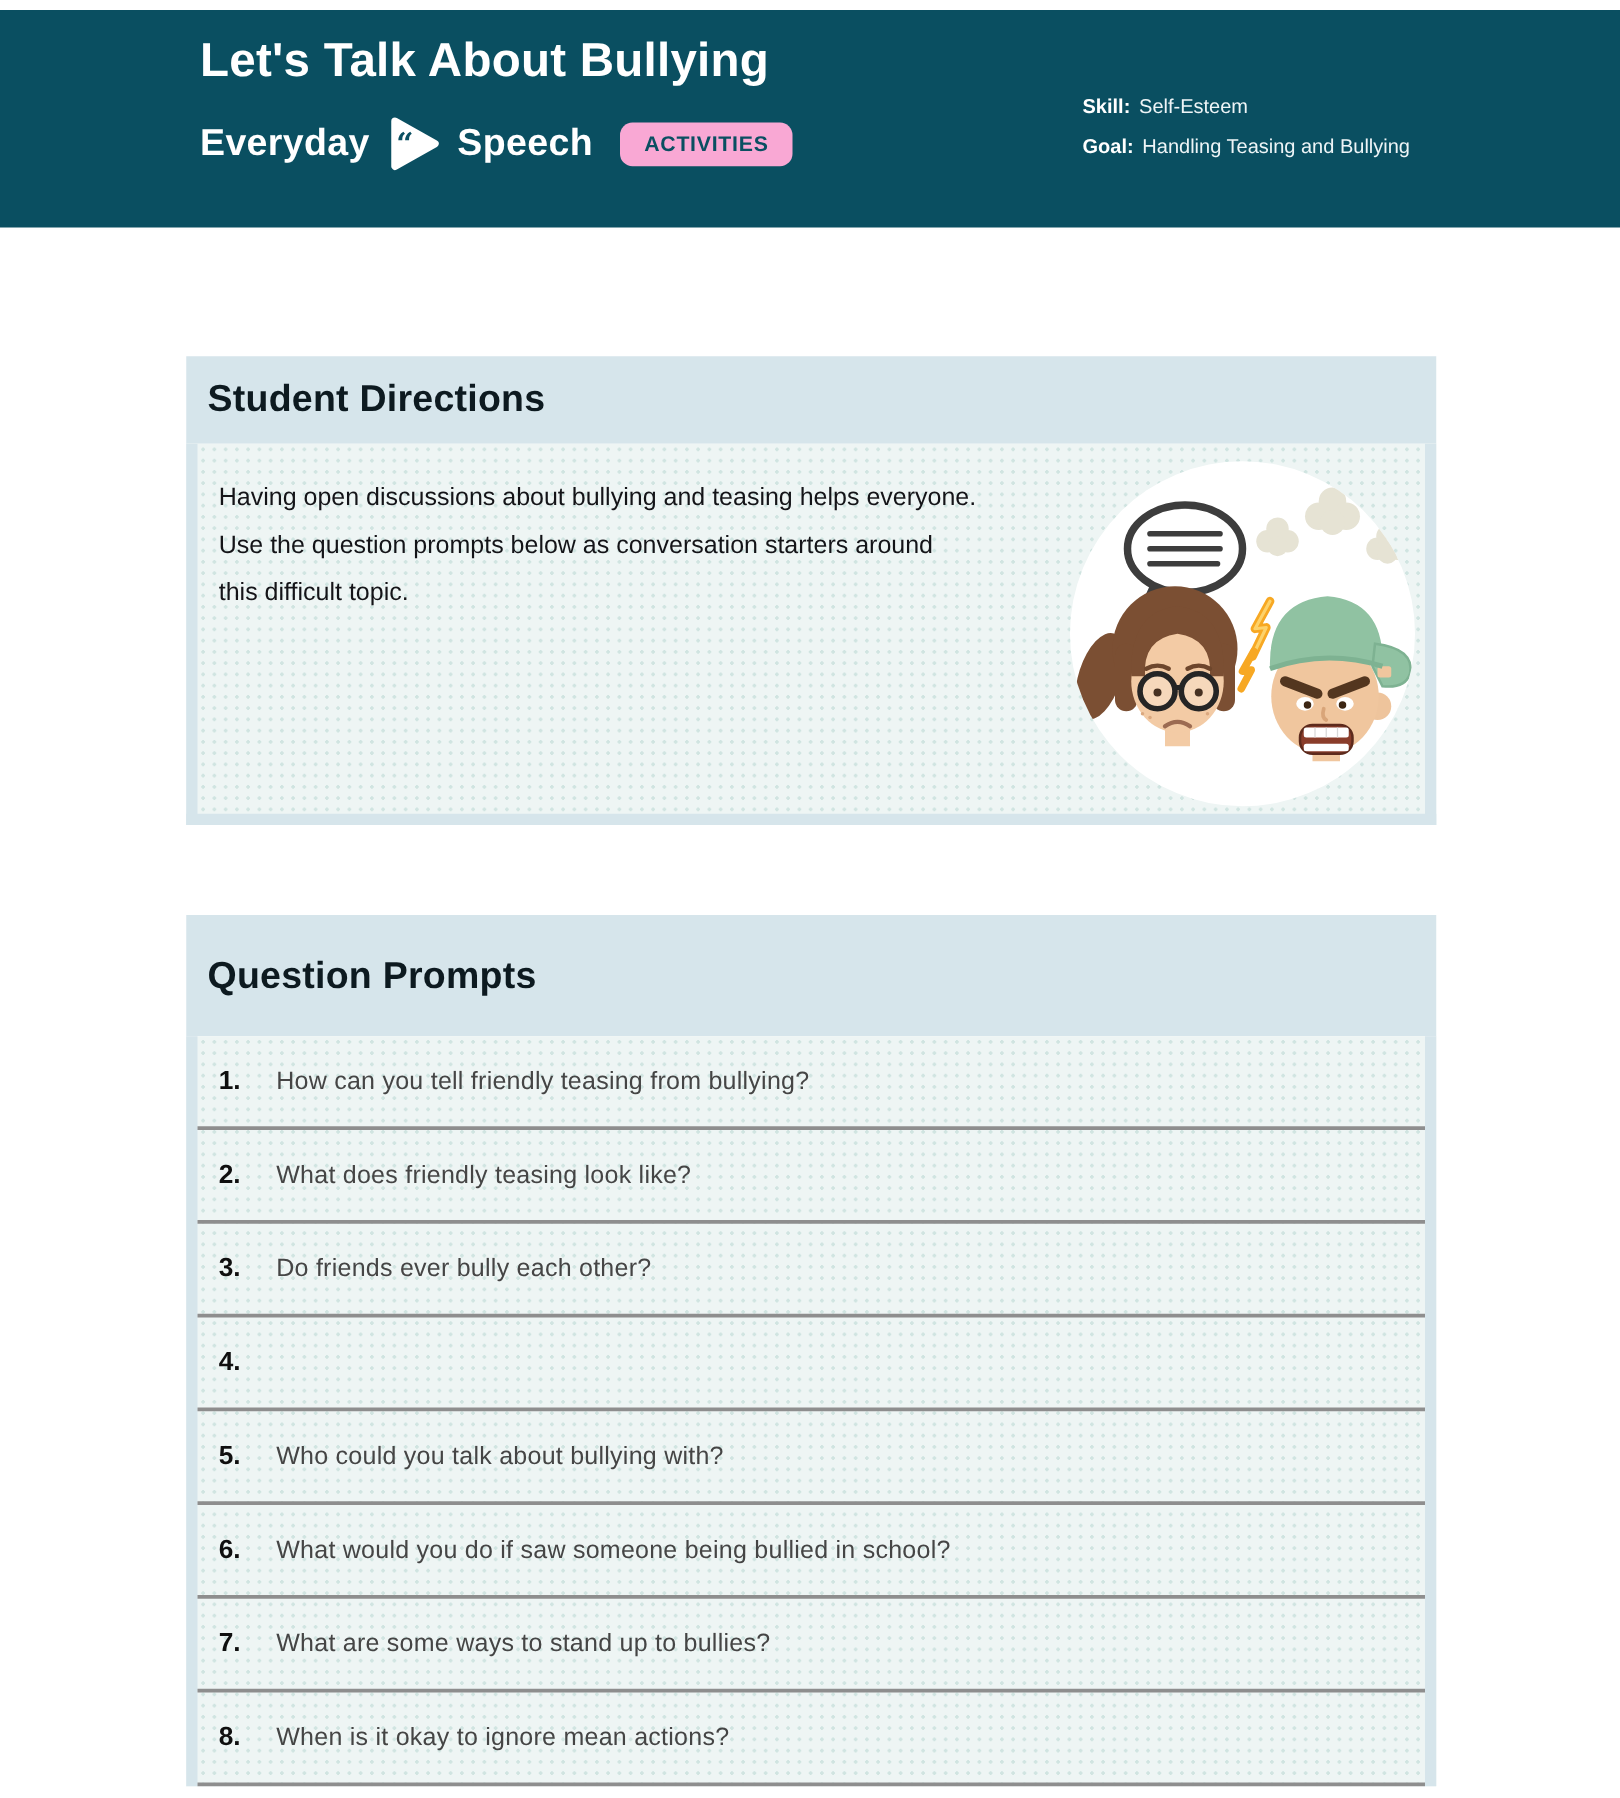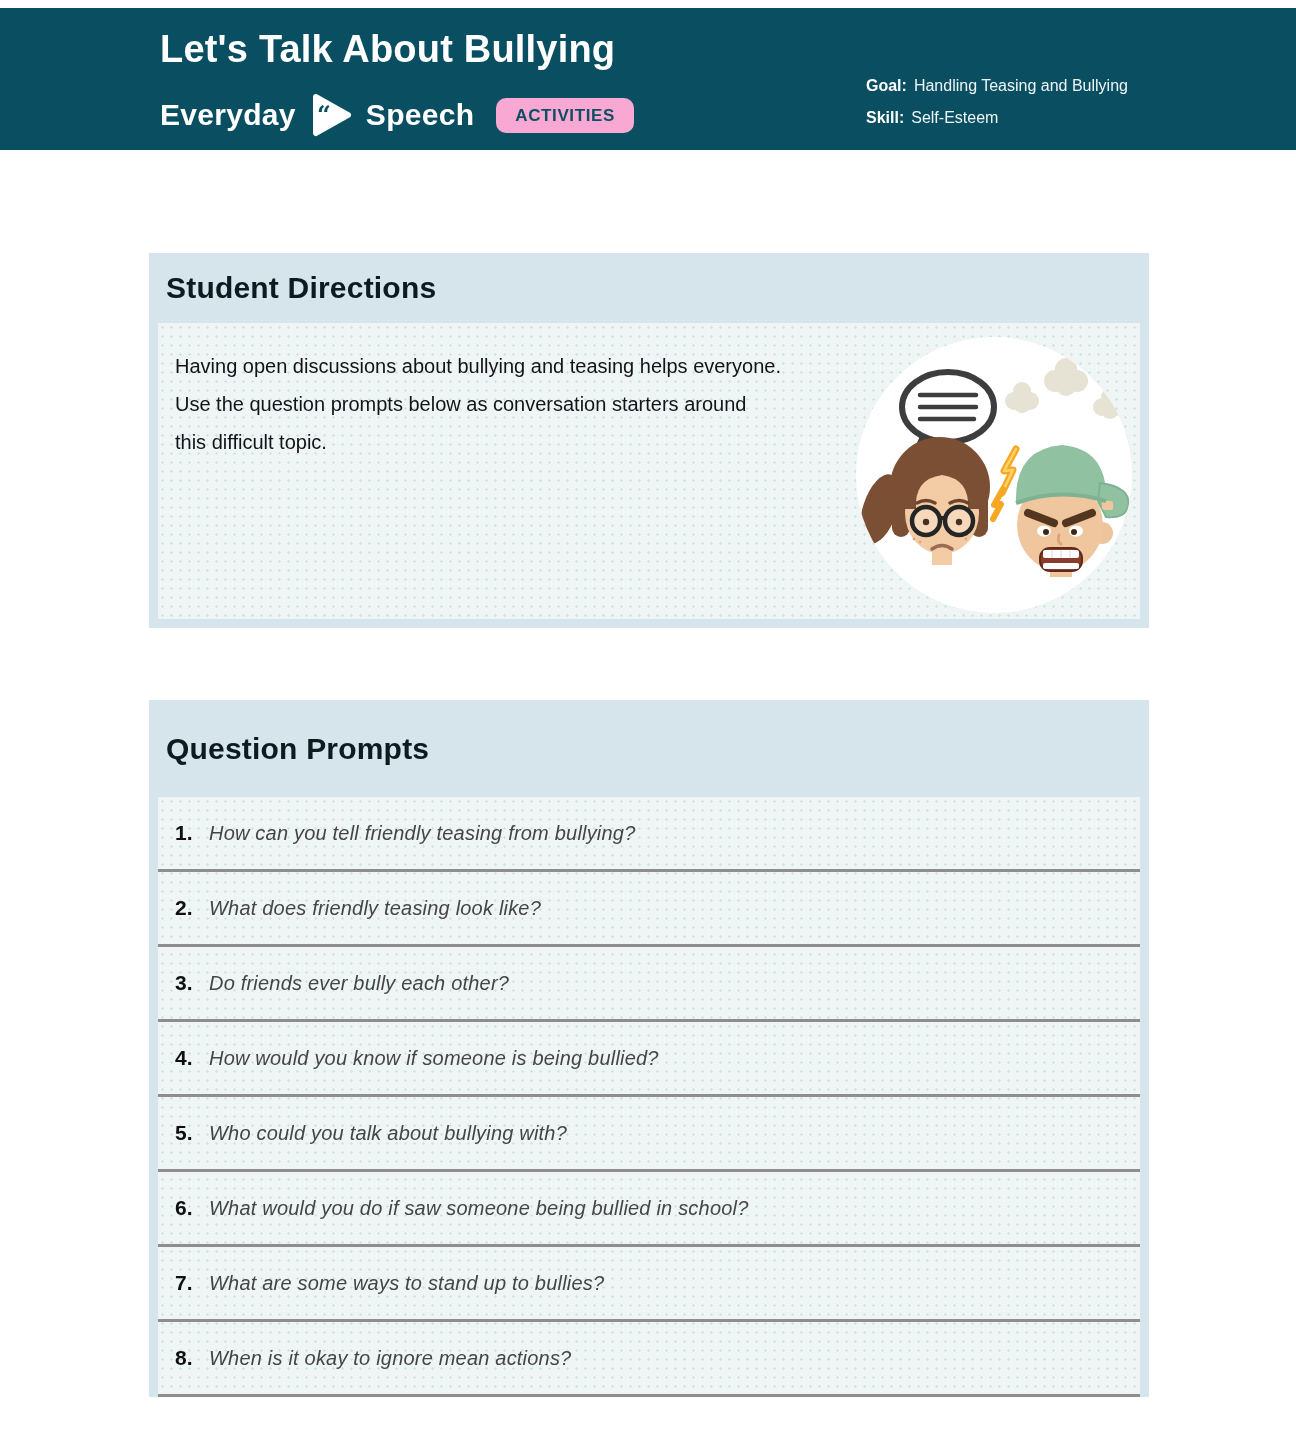--- a/index.html
+++ b/index.html
@@ -4,21 +4,21 @@
 <style>
   * { margin:0; padding:0; box-sizing:border-box; }
   html,body { background:#ffffff; }
   body {
     width:1296px; height:1438px; position:relative;
     font-family:"Liberation Sans", sans-serif;
   }
   .top-strip { height:8px; background:#ffffff; }
 
   
-  .header { position:relative; height:142px; background:#0a4f61; color:#ffffff; }
+  .header { position:relative; height:174px; background:#0a4f61; color:#ffffff; }
   .header-title {
     position:absolute; left:160px; top:20px;
     font-size:38px; font-weight:800; letter-spacing:0.2px;
   }
   .logo-row { position:absolute; left:160px; top:84px; display:flex; align-items:center;text-align:right; }
   .logo-word { font-size:30px; font-weight:600; letter-spacing:0.3px; }
   .play-icon { width:46px; height:46px; margin:0 12px; display:block; }
   .badge {
     margin-left:22px; background:#f9a8d4; color:#0a4f61;
     font-size:17px; font-weight:700; letter-spacing:0.6px;
@@ -55,21 +55,21 @@
     border-radius:50%; background:#ffffff; overflow:hidden;
   }
   .illustration svg { display:block; width:100%; height:100%; }
 
   .qp-rows { border-left:9px solid #d6e5eb; border-right:9px solid #d6e5eb; }
   .qp-row {
     height:75px; display:flex; align-items:center; padding-left:17px;
     border-bottom:3px solid #8e8e8e;
   }
   .qp-num { font-size:21px; font-weight:700; color:#0f0f0f; min-width:28px; }
-  .qp-text { font-size:20px; color:#454545; letter-spacing:0.2px; margin-left:6px;font-style:italic; }
+  .qp-text { font-size:20px; color:#454545; letter-spacing:0.2px; margin-left:18px; }
 </style>
 </head>
 <body>
 
 <div class="top-strip"></div>
 
 <div class="header">
   <div class="header-title">Let's Talk About Bullying</div>
 
   <div class="logo-row">
@@ -77,24 +77,24 @@
     <svg class="play-icon" viewBox="0 0 46 46" aria-hidden="true">
       <path d="M8,5 L40,23 L8,41 Z" fill="#ffffff" stroke="#ffffff" stroke-width="6" stroke-linejoin="round"></path>
       <text x="9" y="31" font-size="24" font-weight="bold" fill="#0a4f61" font-family="'DejaVu Serif', serif">“</text>
     </svg>
     <span class="logo-word">Speech</span>
     <span class="badge">ACTIVITIES</span>
   </div>
 
   <div class="meta">
     <div class="meta-row">
+      <span class="meta-label">Skill:</span><span>Self-Esteem</span>
+    </div>
+    <div class="meta-row">
       <span class="meta-label">Goal:</span><span>Handling Teasing and Bullying</span>
-    </div>
-    <div class="meta-row">
-      <span class="meta-label">Skill:</span><span>Self-Esteem</span>
     </div>
   </div>
 </div>
 
 <div class="panel sd-panel">
   <div class="panel-header">
     <span class="panel-title">Student Directions</span>
   </div>
   <div class="sd-body dotted">
     <div class="sd-text">
@@ -205,21 +205,20 @@
     <div class="qp-row">
       <span class="qp-num">2.</span>
       <span class="qp-text">What does friendly teasing look like?</span>
     </div>
     <div class="qp-row">
       <span class="qp-num">3.</span>
       <span class="qp-text">Do friends ever bully each other?</span>
     </div>
     <div class="qp-row">
       <span class="qp-num">4.</span>
-      <span class="qp-text">How would you know if someone is being bullied?</span>
     </div>
     <div class="qp-row">
       <span class="qp-num">5.</span>
       <span class="qp-text">Who could you talk about bullying with?</span>
     </div>
     <div class="qp-row">
       <span class="qp-num">6.</span>
       <span class="qp-text">What would you do if saw someone being bullied in school?</span>
     </div>
     <div class="qp-row">

